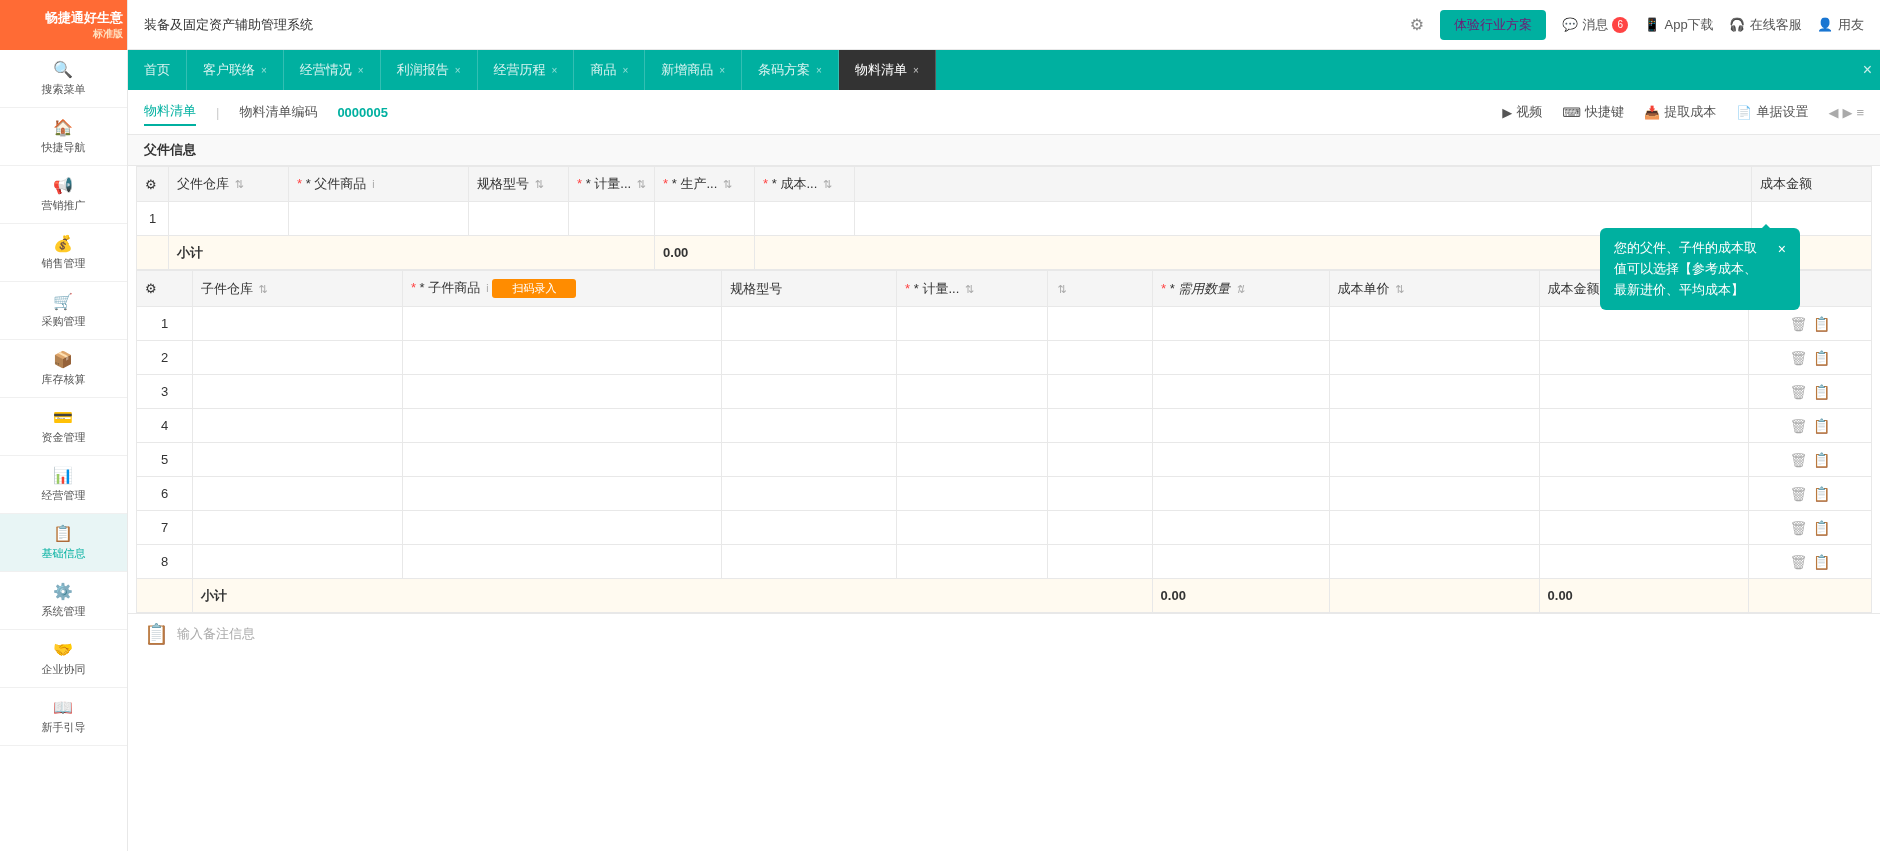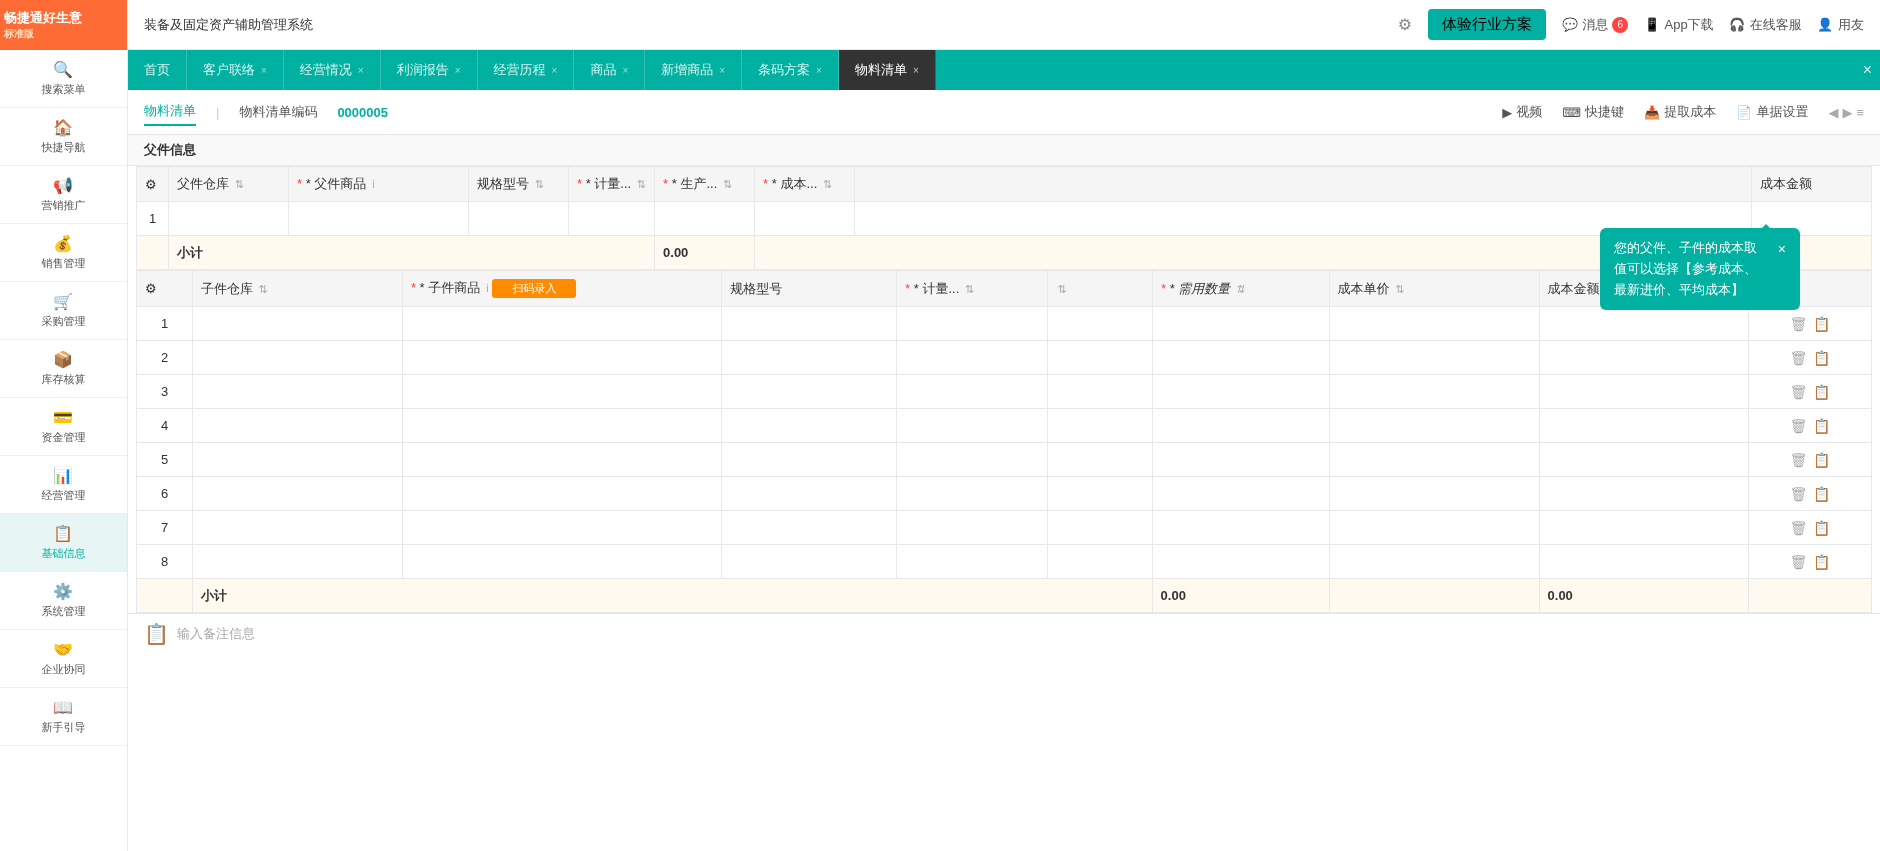--- a/index.html
+++ b/index.html
@@ -11,21 +11,21 @@
       background: #fff;
       display: flex;
       flex-direction: column;
       border-right: 1px solid #e8e8e8;
       flex-shrink: 0;
     }
     .sidebar-logo {
       background: #ff6b35;
       height: 50px;
       display: flex;
-      align-items: flex-start;
+      align-items: flex-end;
       justify-content: center;
       color: #fff;
       font-weight: bold;
       font-size: 14px;
       flex-direction: column;
       padding: 4px;
     }
     .sidebar-logo .logo-sub { font-size: 10px; color: #ffe0c0; }
     .sidebar-item {
       display: flex;
@@ -63,26 +63,26 @@
       border-radius: 50%;
       width: 16px;
       height: 16px;
       font-size: 10px;
       display: flex;
       align-items: center;
       justify-content: center;
     }
     .btn-try {
       background: #00b0a0;
-      color: #000000;
+      color: #701a75;
       border: none;
       border-radius: 4px;
       padding: 6px 14px;
       cursor: pointer;
-      font-size: 15px;
+      font-size: 13px;
       text-align: center;
     }
     .gear-icon { color: #888; cursor: pointer; font-size: 16px; }
 
     
     .nav-tabs {
       background: #00b0a0;
       display: flex;
       align-items: center;
       height: 40px;

